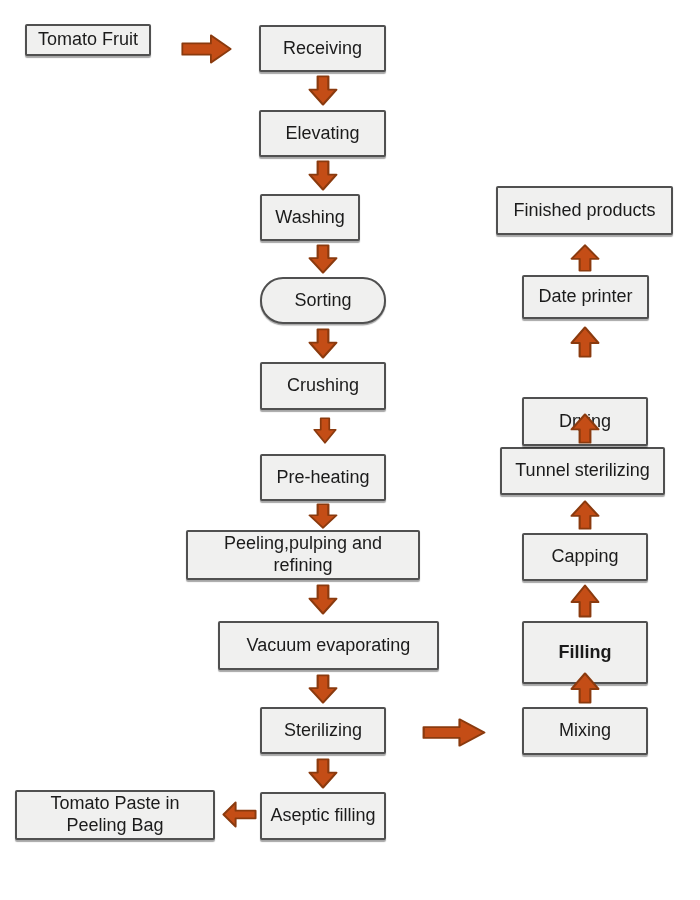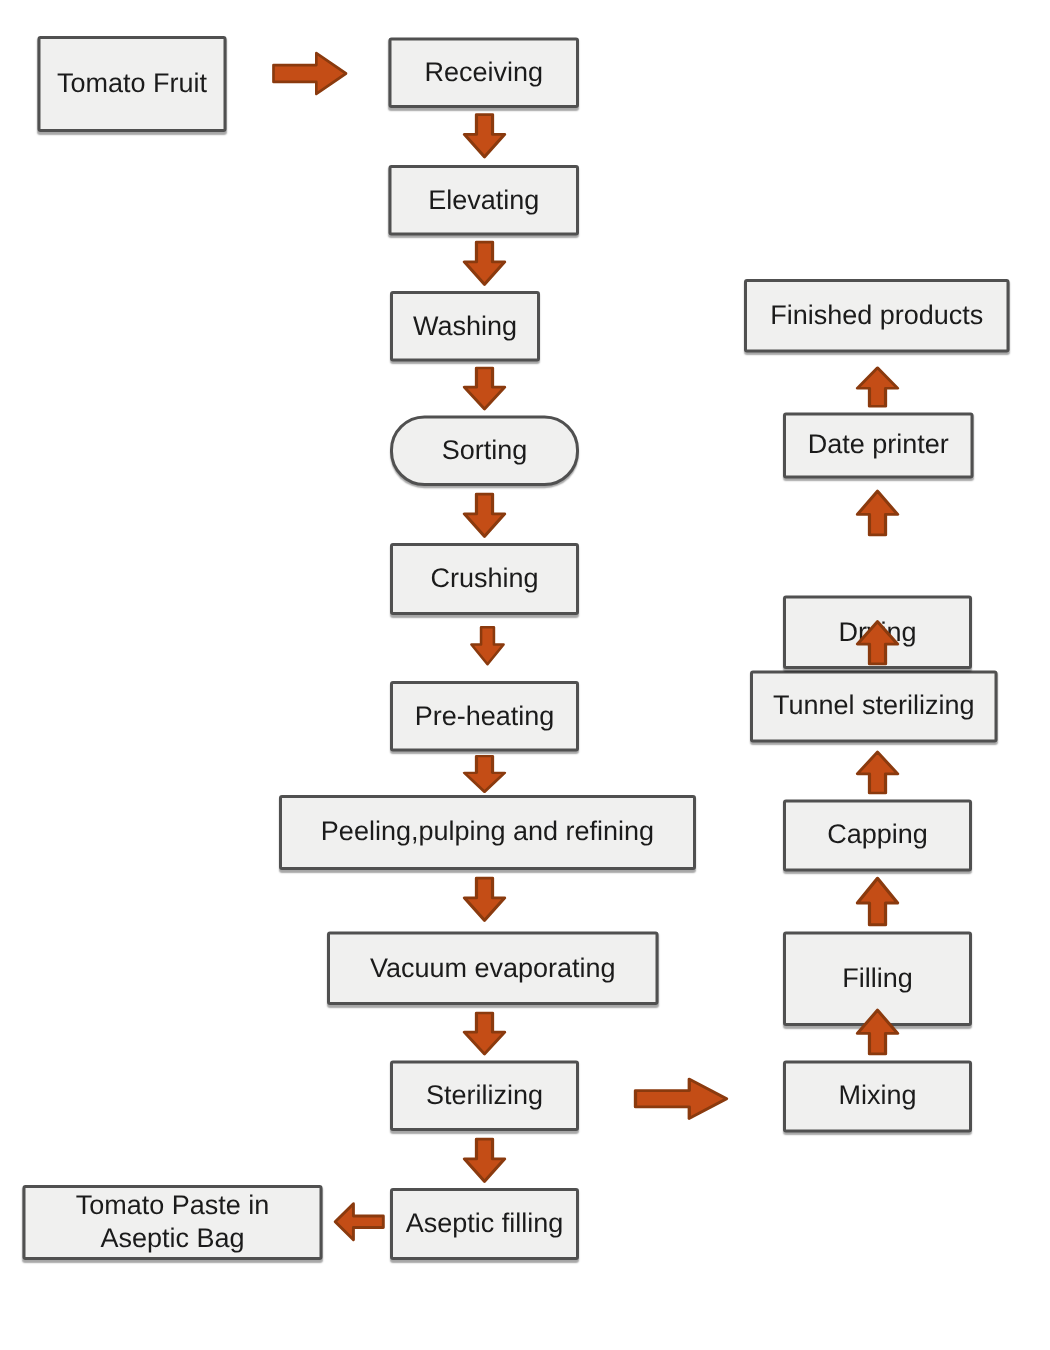--- a/index.html
+++ b/index.html
@@ -40,61 +40,61 @@
     stroke: #8a3a0e;
     stroke-width: 2;
     stroke-linejoin: round;
   }
 </style>
 </head>
 <body>
 
 <div class="canvas">
 
-  <div class="node" style="left:25px; top:24px; width:126px; height:64px;">
+  <div class="node" style="left:25px; top:24px; width:126px; height:32px;">
     <span>Tomato Fruit</span>
   </div>
   <div class="node" style="left:259px; top:25px; width:127px; height:47px;">
     <span>Receiving</span>
   </div>
   <div class="node" style="left:259px; top:110px; width:127px; height:47px;">
     <span>Elevating</span>
   </div>
   <div class="node" style="left:260px; top:194px; width:100px; height:47px;">
     <span>Washing</span>
   </div>
   <div class="node" style="left:260px; top:277px; width:126px; height:47px;border-radius:23px;">
     <span>Sorting</span>
   </div>
   <div class="node" style="left:260px; top:362px; width:126px; height:48px;">
     <span>Crushing</span>
   </div>
   <div class="node" style="left:260px; top:454px; width:126px; height:47px;">
     <span>Pre-heating</span>
   </div>
-  <div class="node" style="left:186px; top:530px; width:278px; height:50px;">
+  <div class="node" style="left:186px; top:530px; width:234px; height:50px;">
     <span>Peeling,pulping and refining</span>
   </div>
   <div class="node" style="left:218px; top:621px; width:221px; height:49px;">
     <span>Vacuum evaporating</span>
   </div>
   <div class="node" style="left:260px; top:707px; width:126px; height:47px;">
     <span>Sterilizing</span>
   </div>
   <div class="node" style="left:260px; top:792px; width:126px; height:48px;">
     <span>Aseptic filling</span>
   </div>
   <div class="node" style="left:15px; top:790px; width:200px; height:50px;">
-    <span>Tomato Paste in Aseptic Bag</span>
+    <span>Tomato Paste in Peeling Bag</span>
   </div>
 
   <div class="node" style="left:522px; top:707px; width:126px; height:48px;">
     <span>Mixing</span>
   </div>
-  <div class="node" style="left:522px; top:621px; width:126px; height:63px;">
+  <div class="node" style="left:522px; top:621px; width:126px; height:63px;font-weight:bold;">
     <span>Filling</span>
   </div>
   <div class="node" style="left:522px; top:533px; width:126px; height:48px;">
     <span>Capping</span>
   </div>
   <div class="node" style="left:500px; top:447px; width:165px; height:48px;">
     <span>Tunnel sterilizing</span>
   </div>
   <div class="node" style="left:522px; top:361px; width:126px; height:49px;margin-top:36px;">
     <span>Drying</span>

